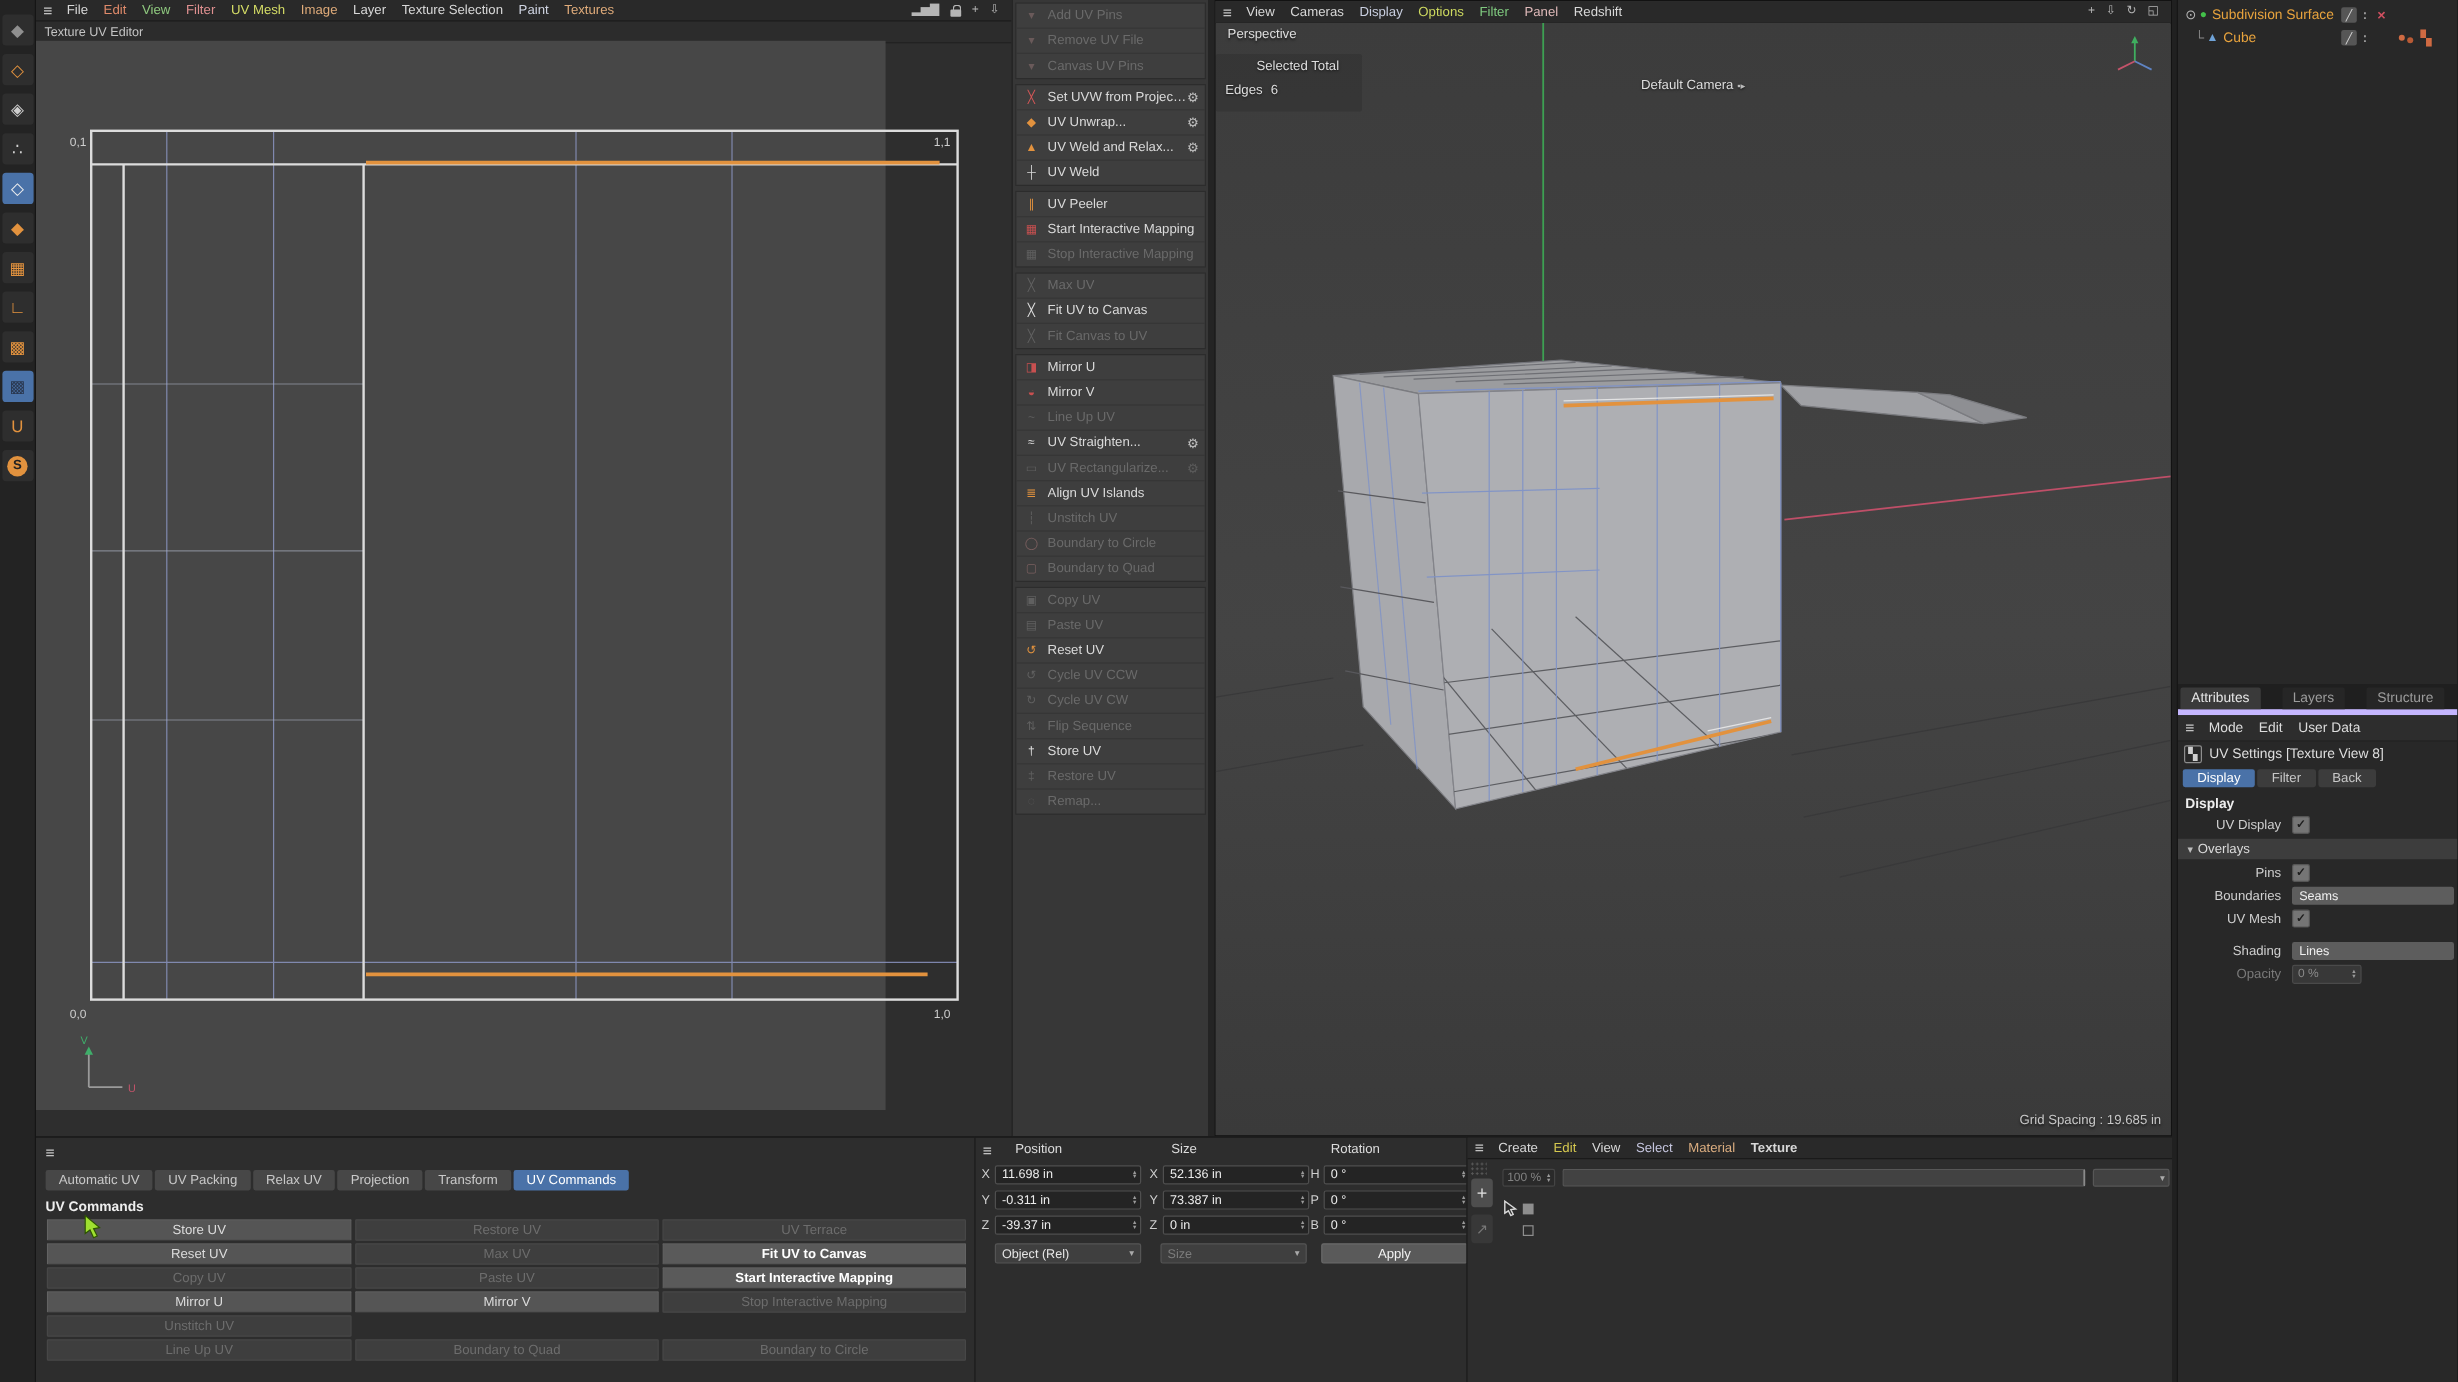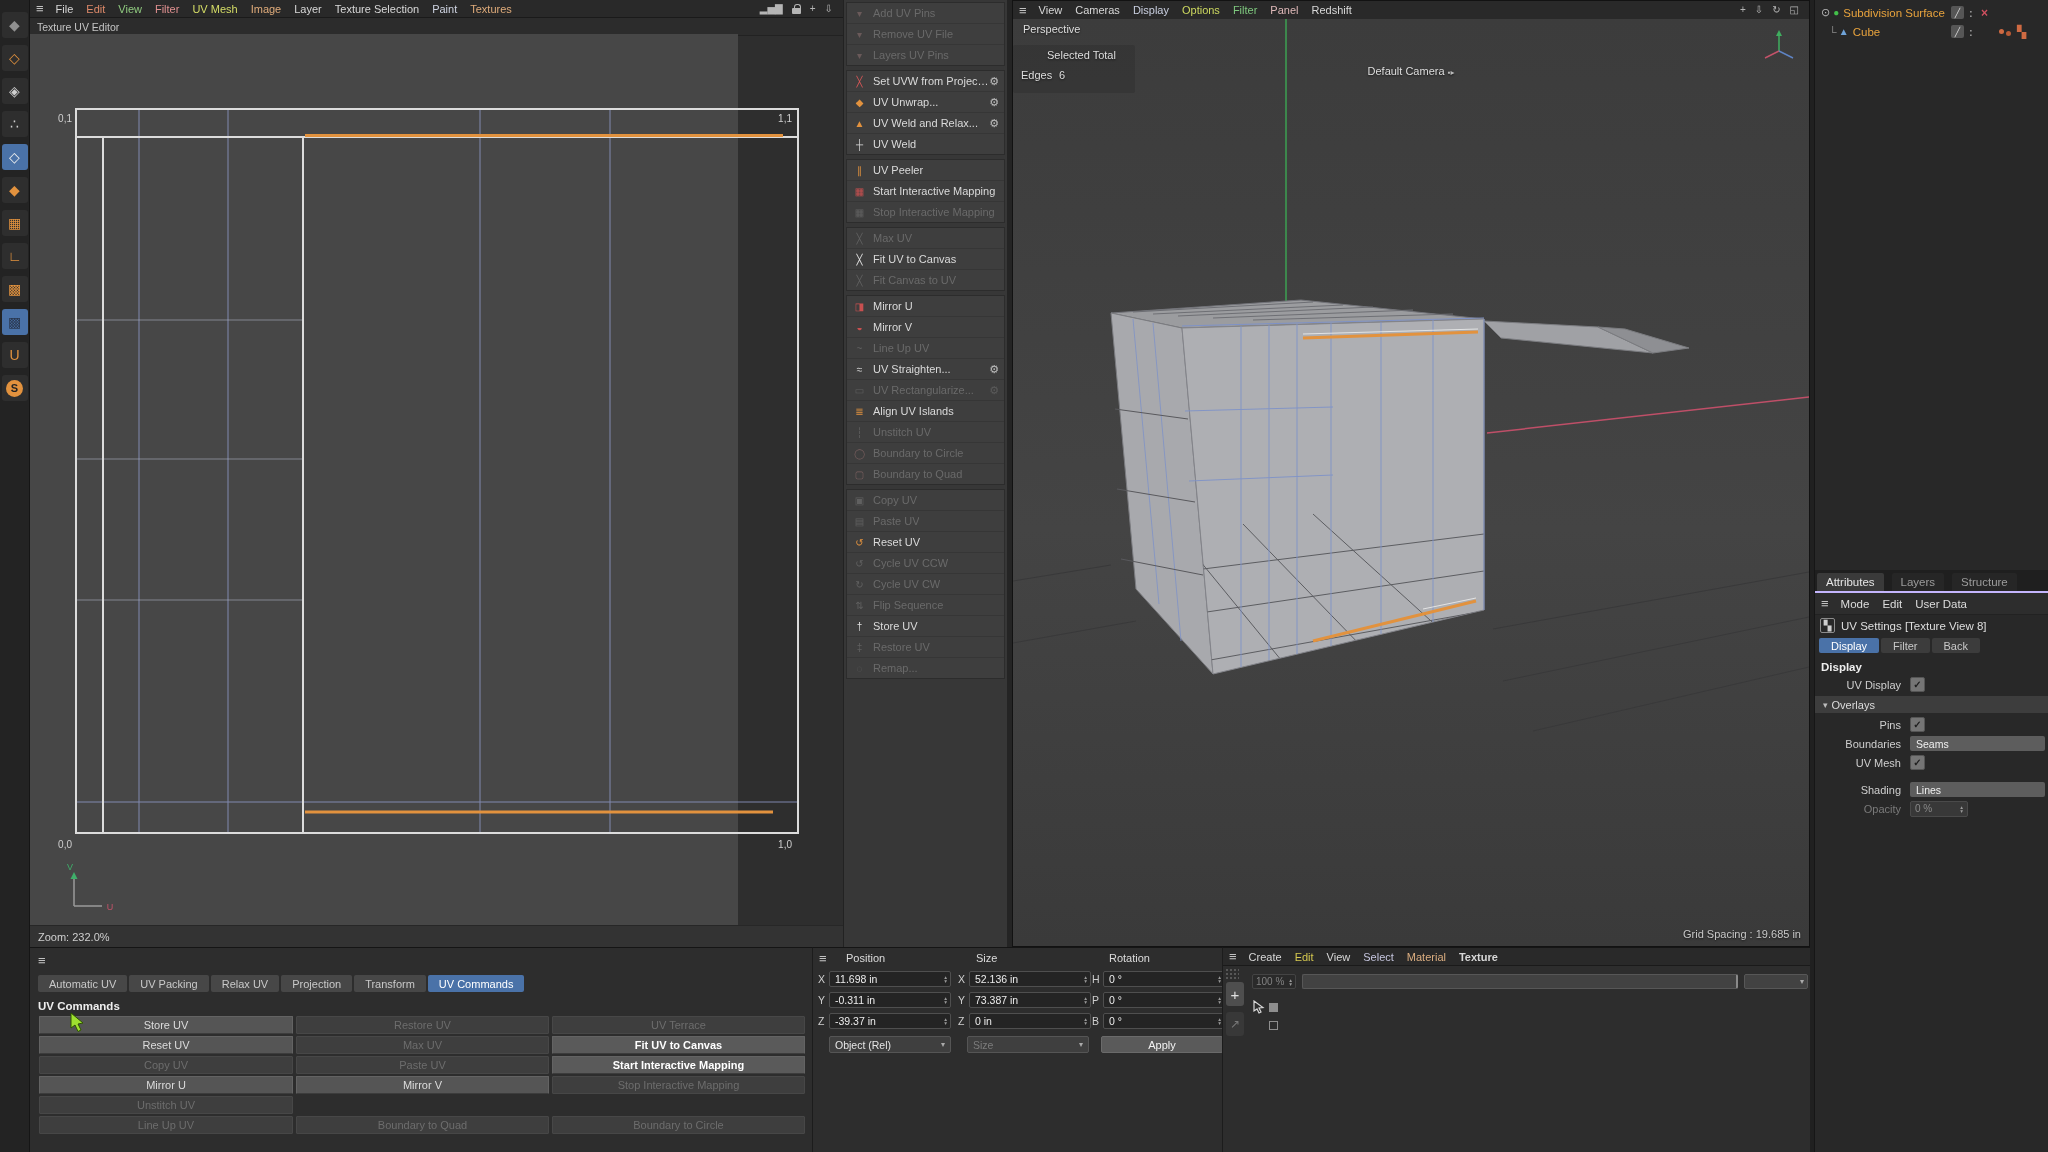--- a/index.html
+++ b/index.html
@@ -63,21 +63,21 @@
   .om-edit{position:absolute;left:136px;width:13px;height:13px;background:#565656;border-radius:2px;color:#d8d8d8;
        font-size:9px;display:flex;align-items:center;justify-content:center;}
   .om-dots{position:absolute;left:154px;color:#9a9a9a;font-weight:bold;font-size:11px;}
   .om-x{position:absolute;left:166px;color:#d05060;font-weight:bold;font-size:12px;}
   .om-tags{position:absolute;left:184px;display:flex;gap:6px;align-items:center;}
   .tag-phong{display:flex;gap:2px;align-items:center;}
   .pd{width:5px;height:5px;border-radius:50%;background:#cf6a42;display:inline-block;}
   .pd:last-child{margin-top:4px;background:#b85a35;}
   .tag-uvw{color:#cf6a42;font-size:12px;}
   #attr-block{position:absolute;left:0;top:570px;right:0;}
-  #attr-tabs{display:flex;background:#1f1f1f;height:21px;align-items:flex-end;padding-left:2px;gap:8px;border-bottom:2px solid #c4b5fd;}
+  #attr-tabs{display:flex;background:#1f1f1f;height:21px;align-items:flex-end;padding-left:2px;gap:18px;border-bottom:5px solid #c4b5fd;}
   .attr-tab{font-size:11.5px;color:#9c9c9c;padding:3px 9px;background:#262626;border-radius:2px 2px 0 0;}
   .attr-tab.active{background:#3a3a3a;color:#e6e6e6;}
   #attr-menu{display:flex;gap:13px;height:21px;align-items:center;background:#2d2d2d;border-bottom:1px solid #222;
        padding:0 6px;font-size:11.5px;color:#dcdcdc;}
   #attr-titlerow{display:flex;align-items:center;height:21px;padding:0 5px;font-size:11.5px;color:#dedede;gap:6px;}
   .checker-box{width:13px;height:13px;border:1px solid #8d8d8d;border-radius:2px;color:#cfcfcf;font-size:10px;
        display:flex;align-items:center;justify-content:center;}
   #attr-subtabs{display:flex;gap:2px;padding:2px 4px;}
   .subtab{height:15px;padding:0 12px;display:flex;align-items:center;font-size:11px;background:#3c3c3c;color:#c8c8c8;border-radius:2px;}
   .subtab.active{background:#4a72a8;color:#fff;}
@@ -252,39 +252,36 @@
 
         <g>
           <line x1="44" y1="844" x2="44" y2="872" stroke="#9a9a9a" stroke-width="1.5"></line>
           <path d="M44,838 l-3.5,7 h7 z" fill="#3fae6a"></path>
           <line x1="44" y1="872" x2="72" y2="872" stroke="#9a9a9a" stroke-width="1.5"></line>
           <text x="40" y="836" fill="#3fae6a" font-size="9" text-anchor="middle">V</text>
           <text x="80" y="876" fill="#c4536a" font-size="9" text-anchor="middle">U</text>
         </g>
       </svg>
     </div>
-    <div id="uv-status">
-        <span>Zoom: 232.0%</span>
-      </div>
   </div>
 
   <div id="cmd-panel" class="panel">
     <div id="cmd-list">
         <div class="cmd-group">
           <div class="cmd-item disabled">
             <span class="cmd-icon" style="color: rgb(106, 90, 90);">▾</span>
             <span class="cmd-label">Add UV Pins</span>
           </div>
           <div class="cmd-item disabled">
             <span class="cmd-icon" style="color: rgb(106, 90, 90);">▾</span>
             <span class="cmd-label">Remove UV File</span>
           </div>
           <div class="cmd-item disabled">
             <span class="cmd-icon" style="color: rgb(106, 90, 90);">▾</span>
-            <span class="cmd-label">Layers UV Pins</span>
+            <span class="cmd-label">Canvas UV Pins</span>
           </div>
         </div>
         <div class="cmd-group">
           <div class="cmd-item">
             <span class="cmd-icon" style="color: rgb(212, 87, 87);">╳</span>
             <span class="cmd-label">Set UVW from Projection...</span>
             <span class="cmd-gear">⚙</span>
           </div>
           <div class="cmd-item">
             <span class="cmd-icon" style="color: rgb(226, 146, 62);">◆</span>

